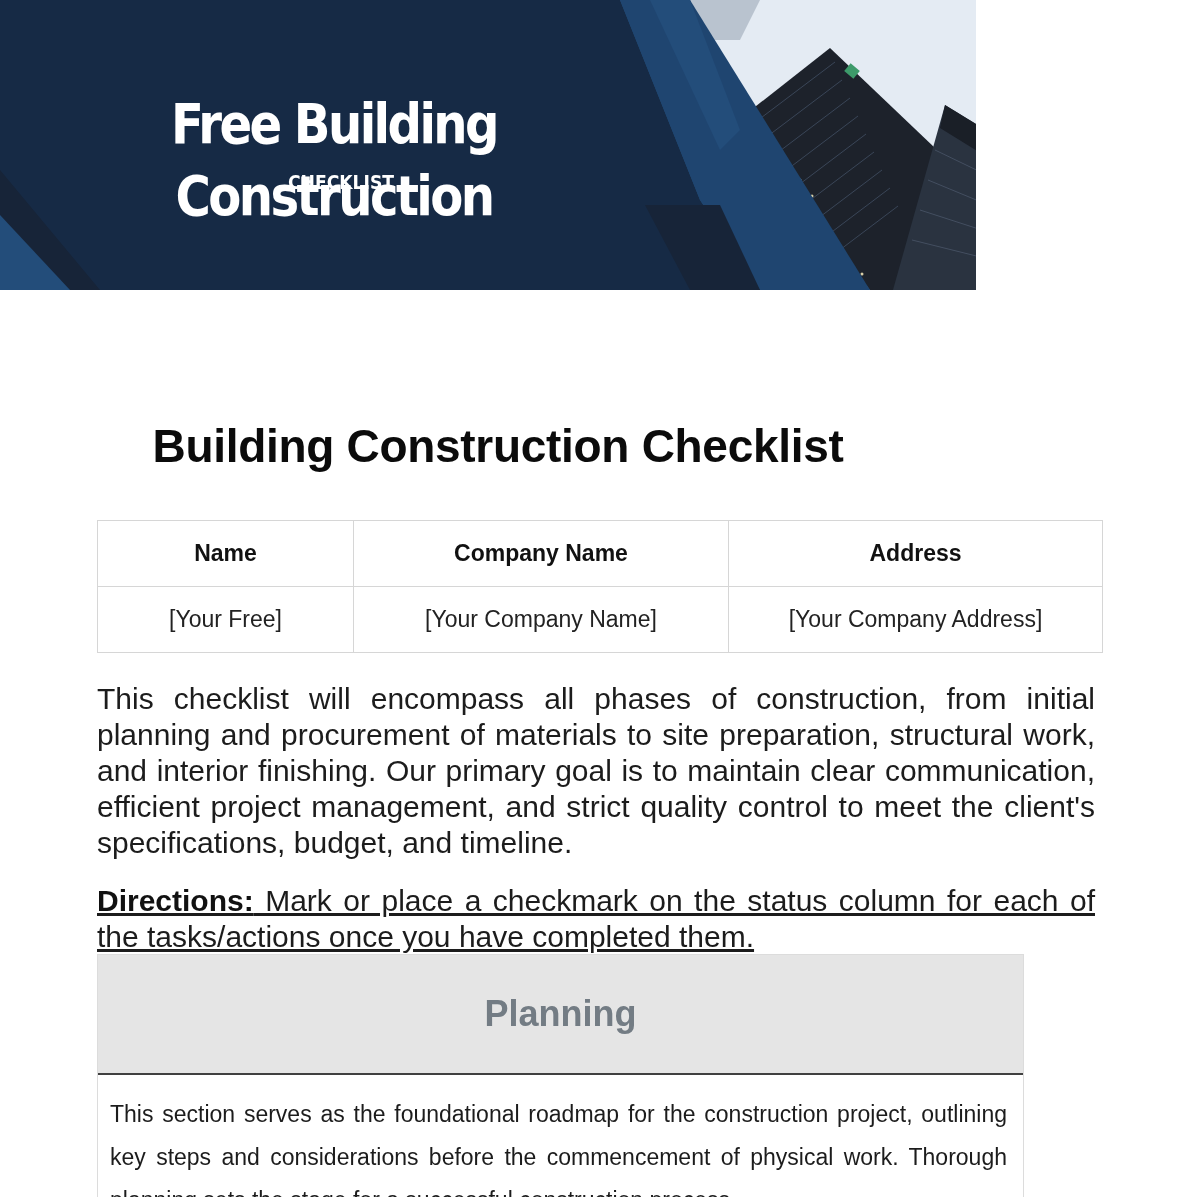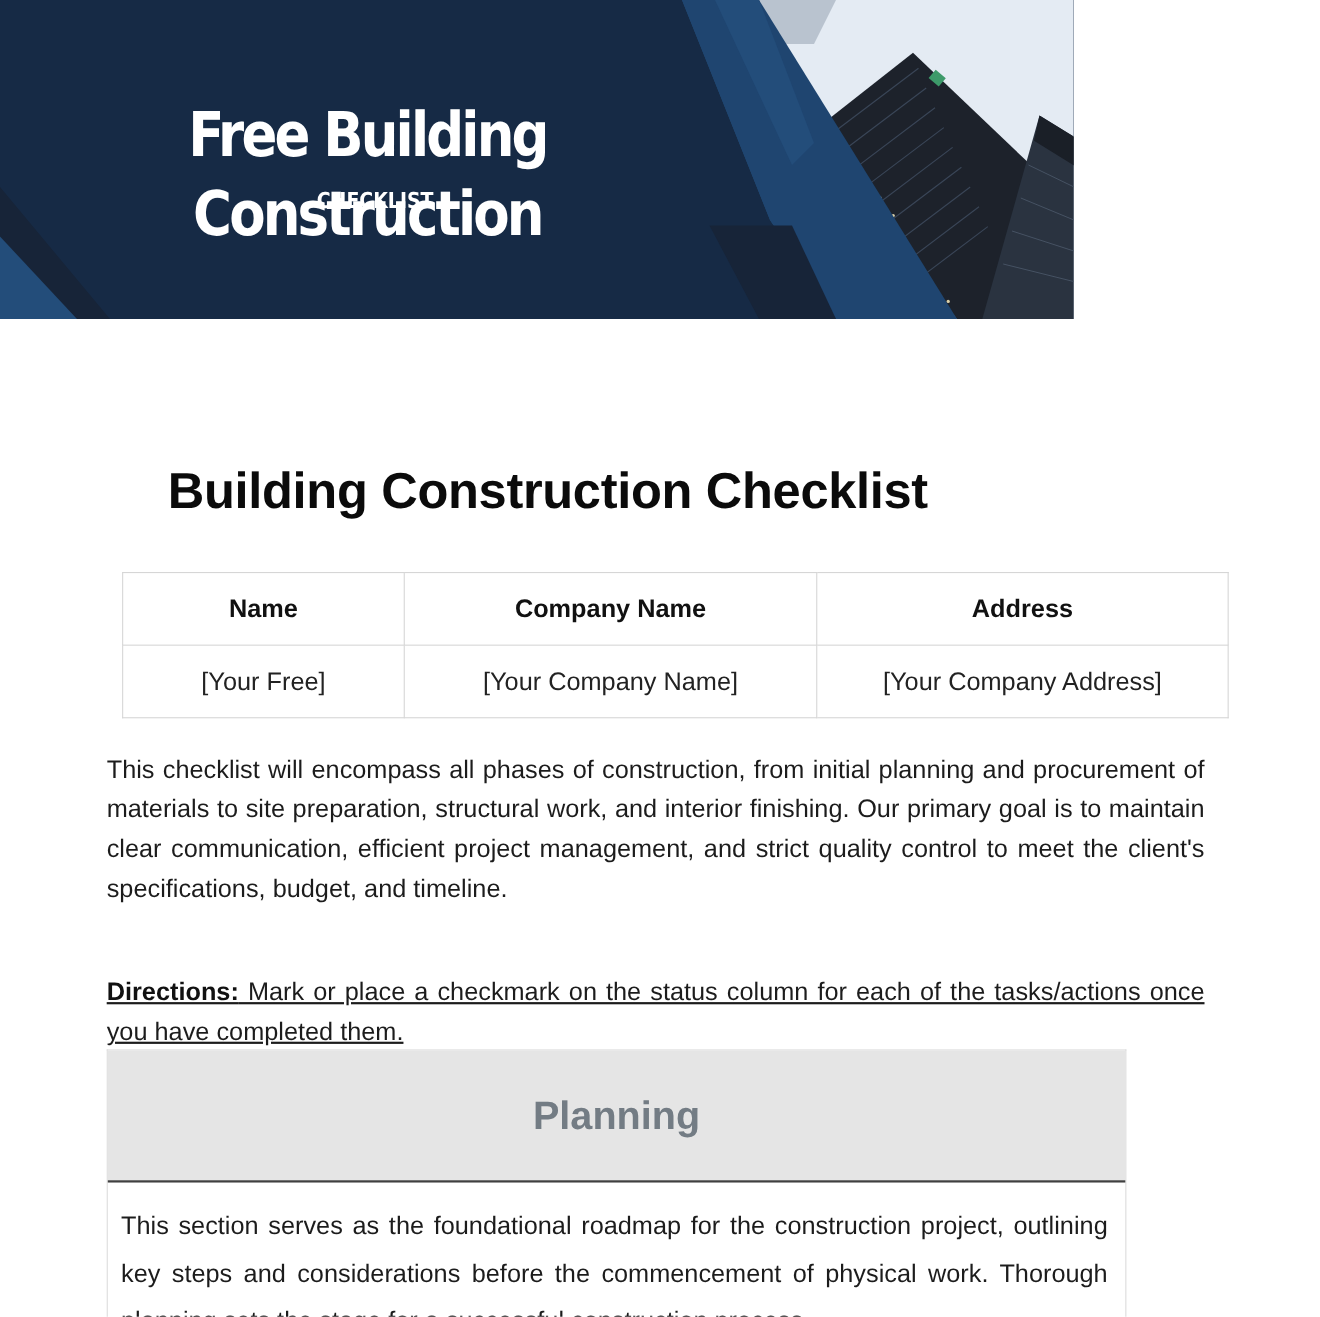--- a/index.html
+++ b/index.html
@@ -23,31 +23,30 @@
 
   
   .doc-title {
     position: absolute; left: 0; top: 418px; width: 996px; text-align: center;
     font-size: 46px; font-weight: bold; color: #0b0b0b; line-height: 56px; letter-spacing: -0.3px;
   }
 
   .info-table {
     position: absolute; left: 97px; top: 520px; width: 1005px; border-collapse: collapse;
     table-layout: fixed;
-    margin-left: 14px;
   }
   .info-table th, .info-table td {
     border: 1.5px solid #d6d6d6; text-align: center; height: 66px;
     font-size: 23px; color: #111;
   }
   .info-table th { font-weight: bold; }
   .info-table td { font-weight: normal; color: #222; }
 
   .para {
-    position: absolute; left: 97px; width: 998px; font-size: 23px; line-height: 36px;
+    position: absolute; left: 97px; width: 998px; font-size: 30px; line-height: 36px;
     text-align: justify; color: #1c1c1c;
   }
   .para.intro { top: 681px; }
   .para.directions { top: 883px; text-decoration: underline; }
   .para .strong { font-weight: bold; color: #111; }
 
   .section-box {
     position: absolute; left: 97px; top: 954px; width: 927px; height: 260px;
     border: 1.5px solid #dcdcdc; border-bottom: none;
   }

